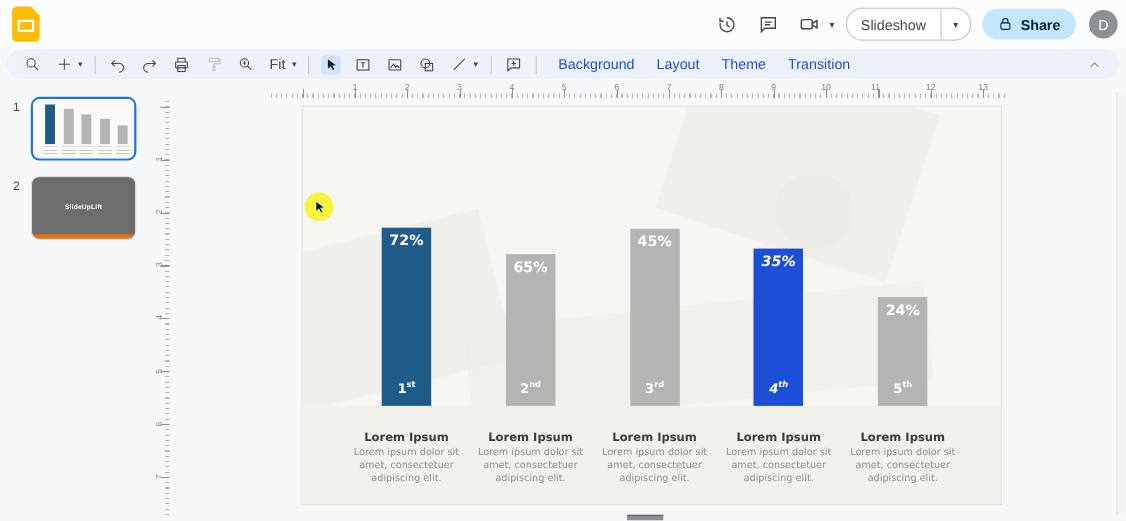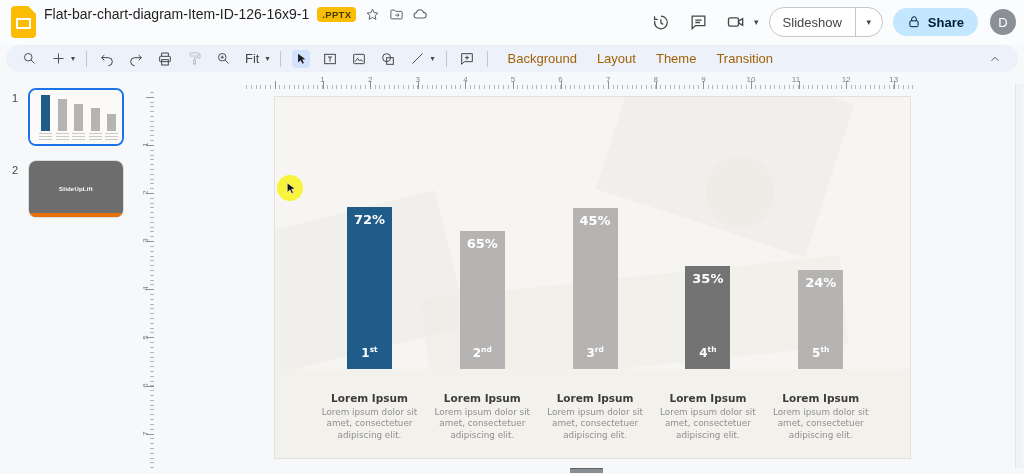--- a/index.html
+++ b/index.html
@@ -37,21 +37,21 @@
   .toolbar{position:absolute;left:6px;top:45px;width:1012px;height:27px;background:#edf2fa;border-radius:14px;
            display:flex;align-items:center;padding:0;box-sizing:border-box;}
   .tb-inner{display:flex;align-items:center;gap:11px;padding-left:14px;width:100%;}
   .tbtn{width:18px;height:18px;display:flex;align-items:center;justify-content:center;cursor:pointer;border-radius:4px;flex:none;}
   .tbtn svg{stroke:#444746;fill:none;stroke-width:1.5;}
   .tbtn.disabled svg{stroke:#b8bcc2;}
   .tbtn.active{background:#d3e3fd;}
   .tb-caret{font-size:8px;color:#444746;margin-left:-7px;cursor:pointer;}
   .tb-sep{width:1px;height:16px;background:#c4c7c5;flex:none;}
   .tb-zoom{font-size:13px;color:#444746;cursor:pointer;padding:0 2px;}
-  .tb-textbtn{font-size:13px;color:#a16207;cursor:pointer;padding:2px 9px;border-radius:6px;white-space:nowrap;}
+  .tb-textbtn{font-size:13px;color:#1d4ed8;cursor:pointer;padding:2px 9px;border-radius:6px;white-space:nowrap;}
   .tb-collapse{margin-left:auto;margin-right:14px;}
 
   
   .hruler{position:absolute;left:244px;top:76px;width:670px;height:13px;
     background:
       repeating-linear-gradient(90deg,#8e9297 0 1px,transparent 1px 47.6px) 31px 100%/100% 8px no-repeat,
       repeating-linear-gradient(90deg,#b4b8bd 0 1px,transparent 1px 4.76px) 2.4px 100%/100% 4px no-repeat;}
   .hruler span{position:absolute;top:-1px;width:10px;text-align:center;font-size:8px;color:#80868b;}
   .vruler{position:absolute;left:141px;top:90px;width:13px;height:378px;
     background:
@@ -92,40 +92,20 @@
   .bottom-handle{position:absolute;left:570px;top:468px;width:33px;height:4px;background:#8a8f94;border-top:1px solid #5f6368;cursor:pointer;}
 </style>
 </head>
 <body>
 
 <div id="app">
 
   <div class="header">
     <div class="logo"></div>
 
-    <div class="title-row">
-      <span class="doc-title">Flat-bar-chart-diagram-Item-ID-126-16x9-1</span>
-      <span class="badge">.PPTX</span>
-      <span class="hicon">
-        <svg width="15" height="15" viewBox="0 0 24 24">
-            <path d="M12 3.5l2.6 5.6 6.1.6-4.6 4.1 1.3 6-5.4-3.1-5.4 3.1 1.3-6-4.6-4.1 6.1-.6z"></path>
-          </svg>
-      </span>
-      <span class="hicon">
-        <svg width="15" height="15" viewBox="0 0 24 24">
-            <path d="M3 6a1 1 0 0 1 1-1h5l2 2h9a1 1 0 0 1 1 1v10a1 1 0 0 1-1 1H4a1 1 0 0 1-1-1z"></path>
-            <path d="M10 13h6m-2.5-2.5L16 13l-2.5 2.5"></path>
-          </svg>
-      </span>
-      <span class="hicon">
-        <svg width="16" height="16" viewBox="0 0 24 24">
-            <path d="M7 18a4 4 0 0 1-.5-7.97A5.5 5.5 0 0 1 17.2 9.6 3.8 3.8 0 0 1 17 18z"></path>
-          </svg>
-      </span>
-    </div>
 
 
     <div class="hdr-right">
       <span class="action-icon">
         <svg width="19" height="19" viewBox="0 0 24 24">
             <path d="M12.5 4a8 8 0 1 1-7.7 6"></path>
             <path d="M4.5 4v4h4"></path>
             <path d="M12.5 8v4.5l3 2"></path>
           </svg>
       </span>
@@ -328,21 +308,21 @@
           <span class="rank">1<sup>st</sup></span>
         </div>
         <div class="bar" style="left: 184.8px; height: 138px; background: rgb(181, 180, 178);">
           <span class="pct">65%</span>
           <span class="rank">2<sup>nd</sup></span>
         </div>
         <div class="bar" style="left: 297.6px; height: 161px; background: rgb(181, 180, 178);">
           <span class="pct">45%</span>
           <span class="rank">3<sup>rd</sup></span>
         </div>
-        <div class="bar" style="left: 410.4px; height: 103px; background: #737373;">
+        <div class="bar" style="left: 410.4px; height: 143px; background: #1d4ed8; font-style: italic;">
           <span class="pct">35%</span>
           <span class="rank">4<sup>th</sup></span>
         </div>
         <div class="bar" style="left: 523.2px; height: 99px; background: rgb(181, 180, 178); margin-top: 44px;">
           <span class="pct">24%</span>
           <span class="rank">5<sup>th</sup></span>
         </div>
       </div>
     <div id="caps">
         <div class="cap" style="left: 38.5px;">

